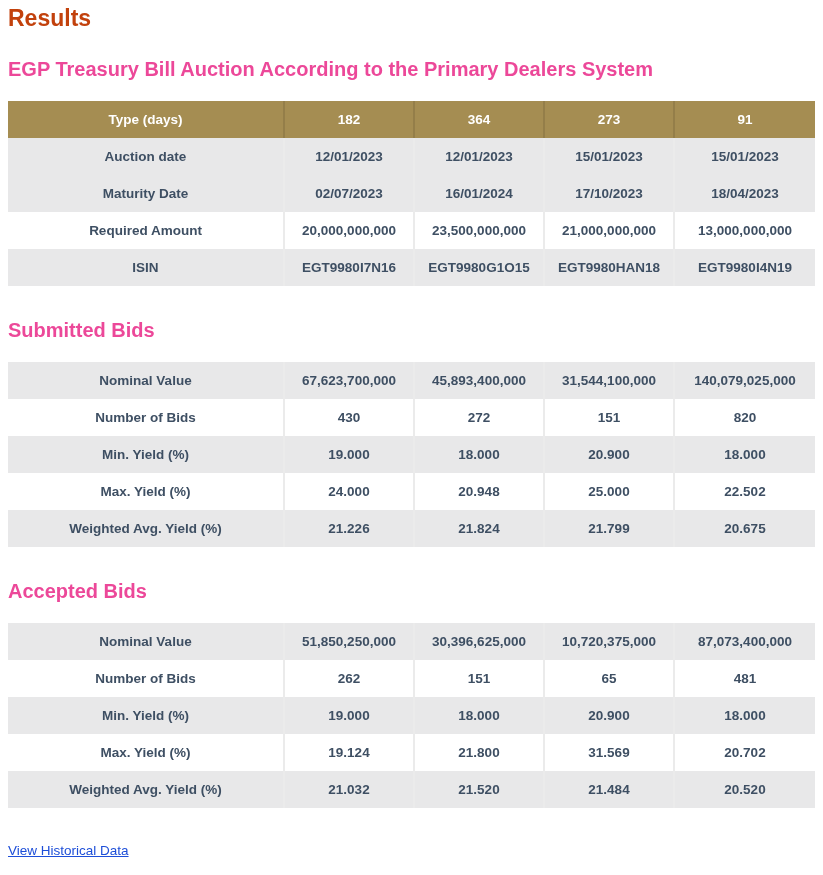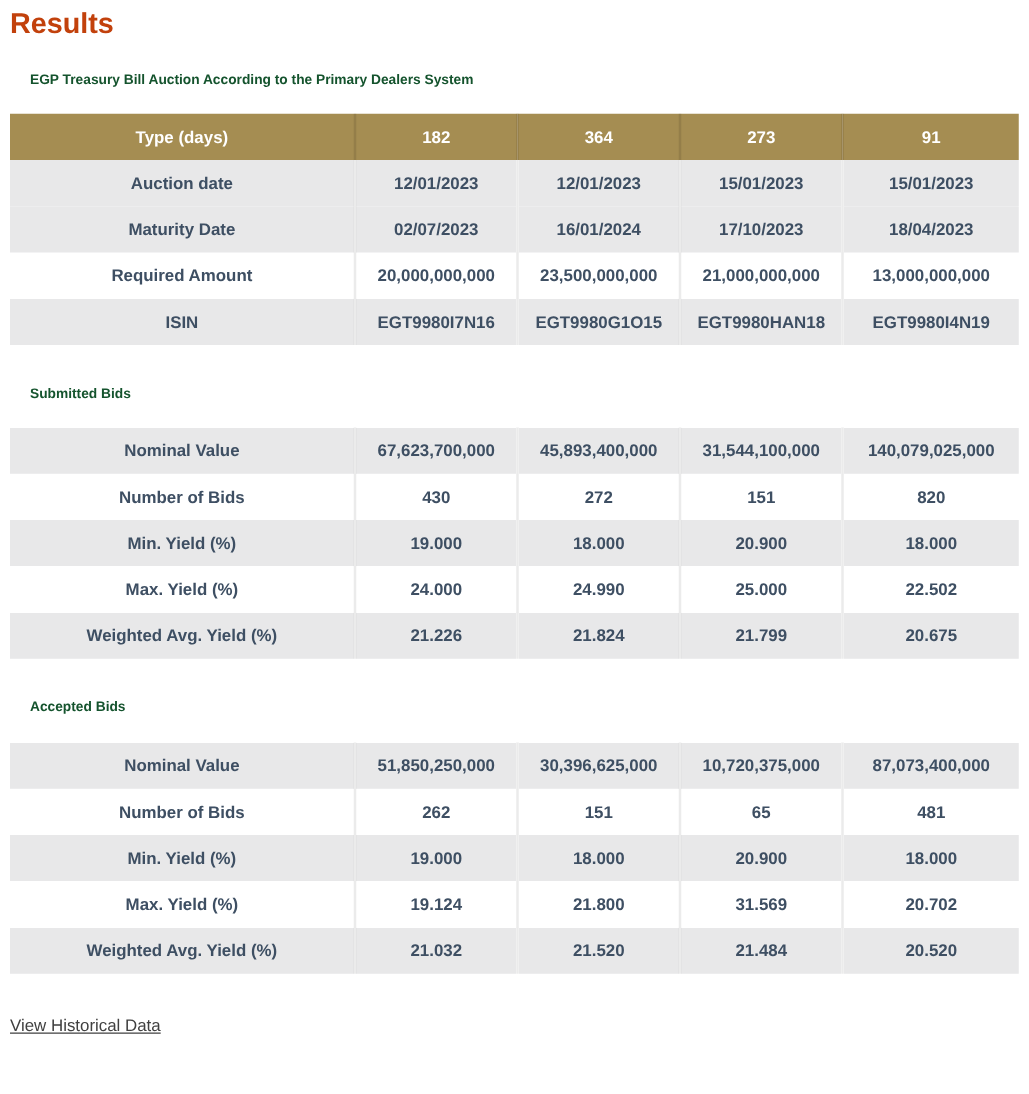--- a/index.html
+++ b/index.html
@@ -14,24 +14,24 @@
     padding: 6px 8px 20px 8px;
   }
   .page-title {
     font-size: 23px;
     font-weight: 600;
     color: #c2410c;
     margin: 0 0 27px 0;
     line-height: 1.1;
   }
   .section-heading {
-    font-size: 11px;
+    font-size: 20px;
     font-weight: 700;
-    color: #14532d;
-    margin: 0 0 21px 16px;
+    color: #ec4899;
+    margin: 0 0 21px 0;
     line-height: 1.1;
   }
   table.data-table {
     border-collapse: collapse;
     table-layout: fixed;
     width: 807px;
     margin: 0 0 33px 0;
     font-size: 13.5px;
     color: #3e4f63;
   }
@@ -59,21 +59,21 @@
     overflow: hidden;
     white-space: nowrap;
   }
   table.data-table td:last-child { border-right: none; }
   tr.stripe { background: #e8e8e9; }
   tr.plain  { background: #ffffff; }
   .historical-link {
     display: inline-block;
     margin-top: 0px;
     font-size: 13.5px;
-    color: #404040;
+    color: #1d4ed8;
     text-decoration: underline;
     cursor: pointer;
   }
 </style>
 </head>
 <body>
 
 
 
 <h2 class="page-title">Results</h2>
@@ -157,21 +157,21 @@
     <tr class="stripe">
       <td>Min. Yield (%)</td>
       <td>19.000</td>
       <td>18.000</td>
       <td>20.900</td>
       <td>18.000</td>
     </tr>
     <tr class="plain">
       <td>Max. Yield (%)</td>
       <td>24.000</td>
-      <td>24.990</td>
+      <td>20.948</td>
       <td>25.000</td>
       <td>22.502</td>
     </tr>
     <tr class="stripe">
       <td>Weighted Avg. Yield (%)</td>
       <td>21.226</td>
       <td>21.824</td>
       <td>21.799</td>
       <td>20.675</td>
     </tr>

